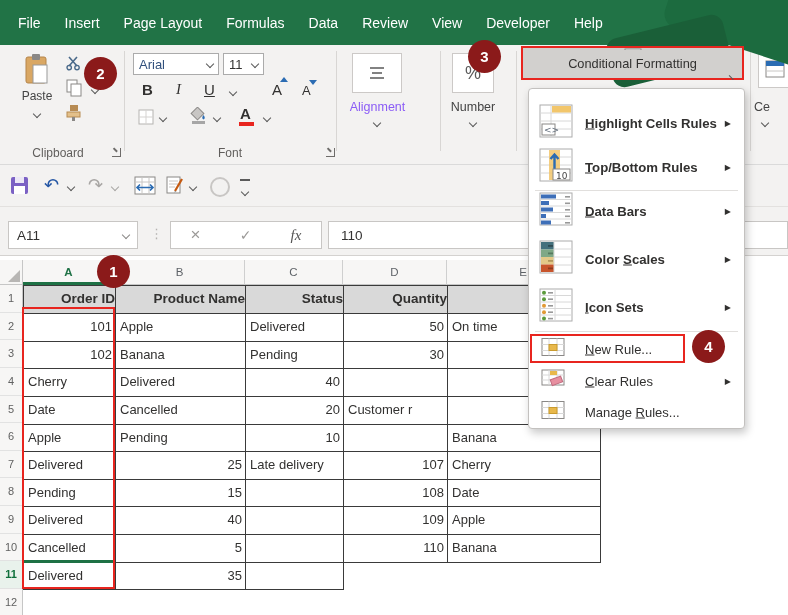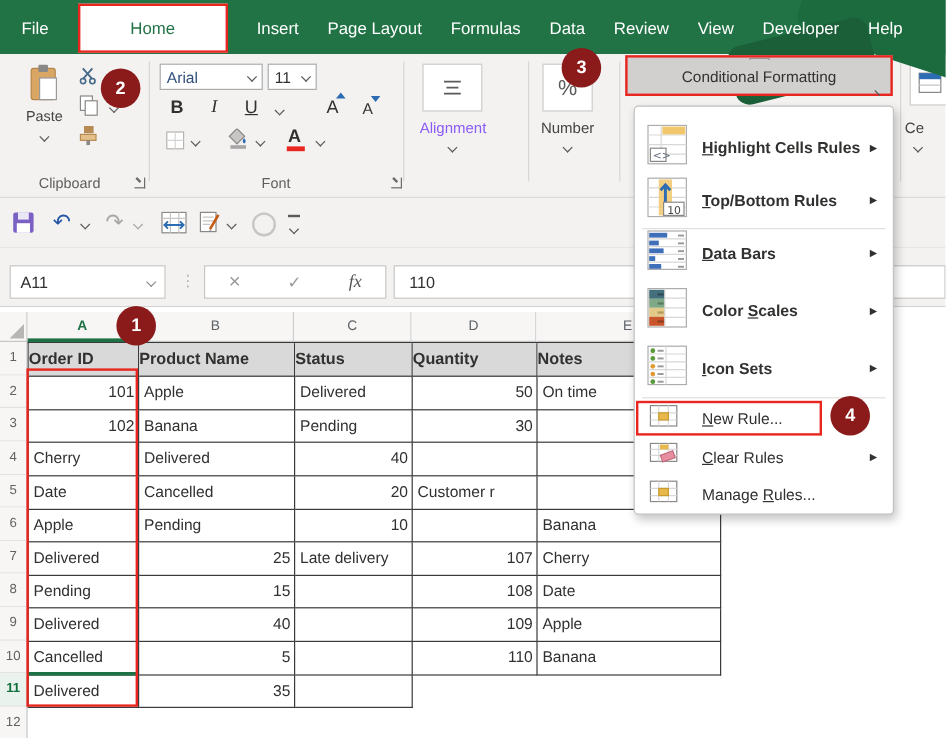--- a/index.html
+++ b/index.html
@@ -47,21 +47,21 @@
   .corner{position:absolute;left:0;top:4px;width:23px;height:25px;background:#f7f6f5;border-right:1px solid #c6c6c6;border-bottom:1px solid #c6c6c6;box-sizing:border-box;}
   .corner .tri{position:absolute;right:2px;bottom:2px;width:0;height:0;border-left:12px solid transparent;border-bottom:12px solid #b8b6b4;}
   .rowhead{position:absolute;left:0;top:29px;width:23px;}
   .rowhead div{height:27.64px;line-height:27.64px;text-align:center;font-size:11px;color:#616161;border-bottom:1px solid #e2e2e2;
                border-right:1px solid #c6c6c6;box-sizing:border-box;background:#f7f6f5;}
   .rowhead .active{color:#0f703b;font-weight:bold;background:#e9f2ec;}
   .sheet-table{position:absolute;left:23px;top:29px;display:grid;grid-template-columns:92px 130px 98px 104px 153px;
                grid-template-rows:28px repeat(10,27.64px);border-left:1px solid #3a3a3a;border-top:1px solid #3a3a3a;background:#fff;}
   .sheet-table div{border-right:1px solid #3a3a3a;border-bottom:1px solid #3a3a3a;box-sizing:border-box;font-size:13px;
                    line-height:26px;white-space:nowrap;overflow:hidden;}
-  .sheet-table .h{background:#d9d9d9;font-weight:bold;text-align:left;font-size:13.5px;}
+  .sheet-table .h{background:#d9d9d9;font-weight:bold;text-align:right;font-size:13.5px;}
   .num{text-align:right;padding-right:3px;}
   .txt{text-align:left;padding-left:4px;}
   .greenbar{position:absolute;left:23px;top:26px;width:92px;height:3px;background:#1e7145;}
   .activeline{position:absolute;left:23px;top:304px;width:92px;height:2.5px;background:#1e7145;z-index:6;}
   .redboxA{position:absolute;left:22px;top:51px;width:93px;height:282px;border:2.5px solid #e8251f;box-sizing:border-box;z-index:30;}
 
   
   .cfmenu{position:absolute;left:528px;top:88px;width:217px;height:341px;background:#fff;border:1px solid #c3c1bf;
           border-radius:4px;box-shadow:2px 4px 8px rgba(0,0,0,.22);box-sizing:border-box;z-index:40;}
   .mitem{position:absolute;left:0;width:100%;height:44px;}
@@ -80,21 +80,20 @@
 </style>
 </head>
 <body>
 
 <div class="app">
 
   <div class="tabbar">
     <div class="deco1"></div>
     <div class="deco2"></div>
     <div class="tab">File</div>
-    <div class="tab tab-home">Home</div>
     <div class="tab">Insert</div>
     <div class="tab">Page Layout</div>
     <div class="tab">Formulas</div>
     <div class="tab">Data</div>
     <div class="tab">Review</div>
     <div class="tab">View</div>
     <div class="tab">Developer</div>
     <div class="tab">Help</div>
   </div>
 

